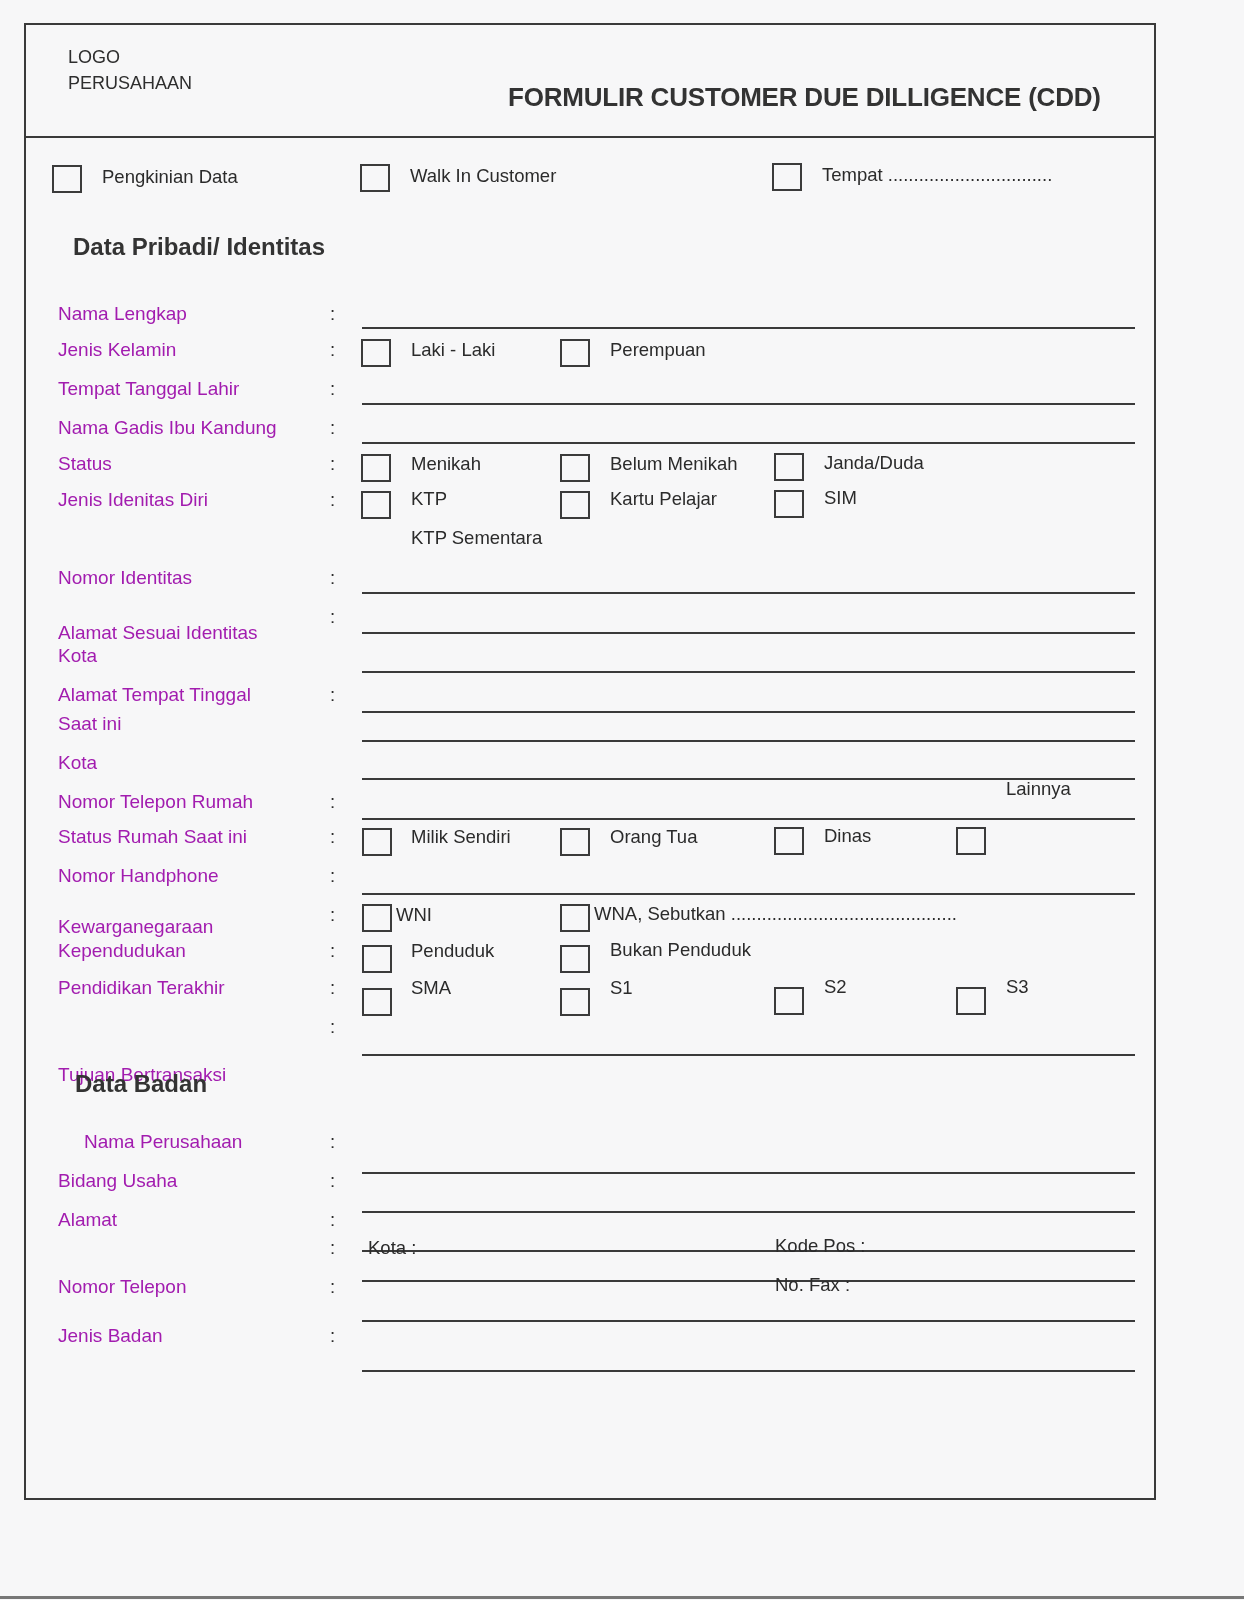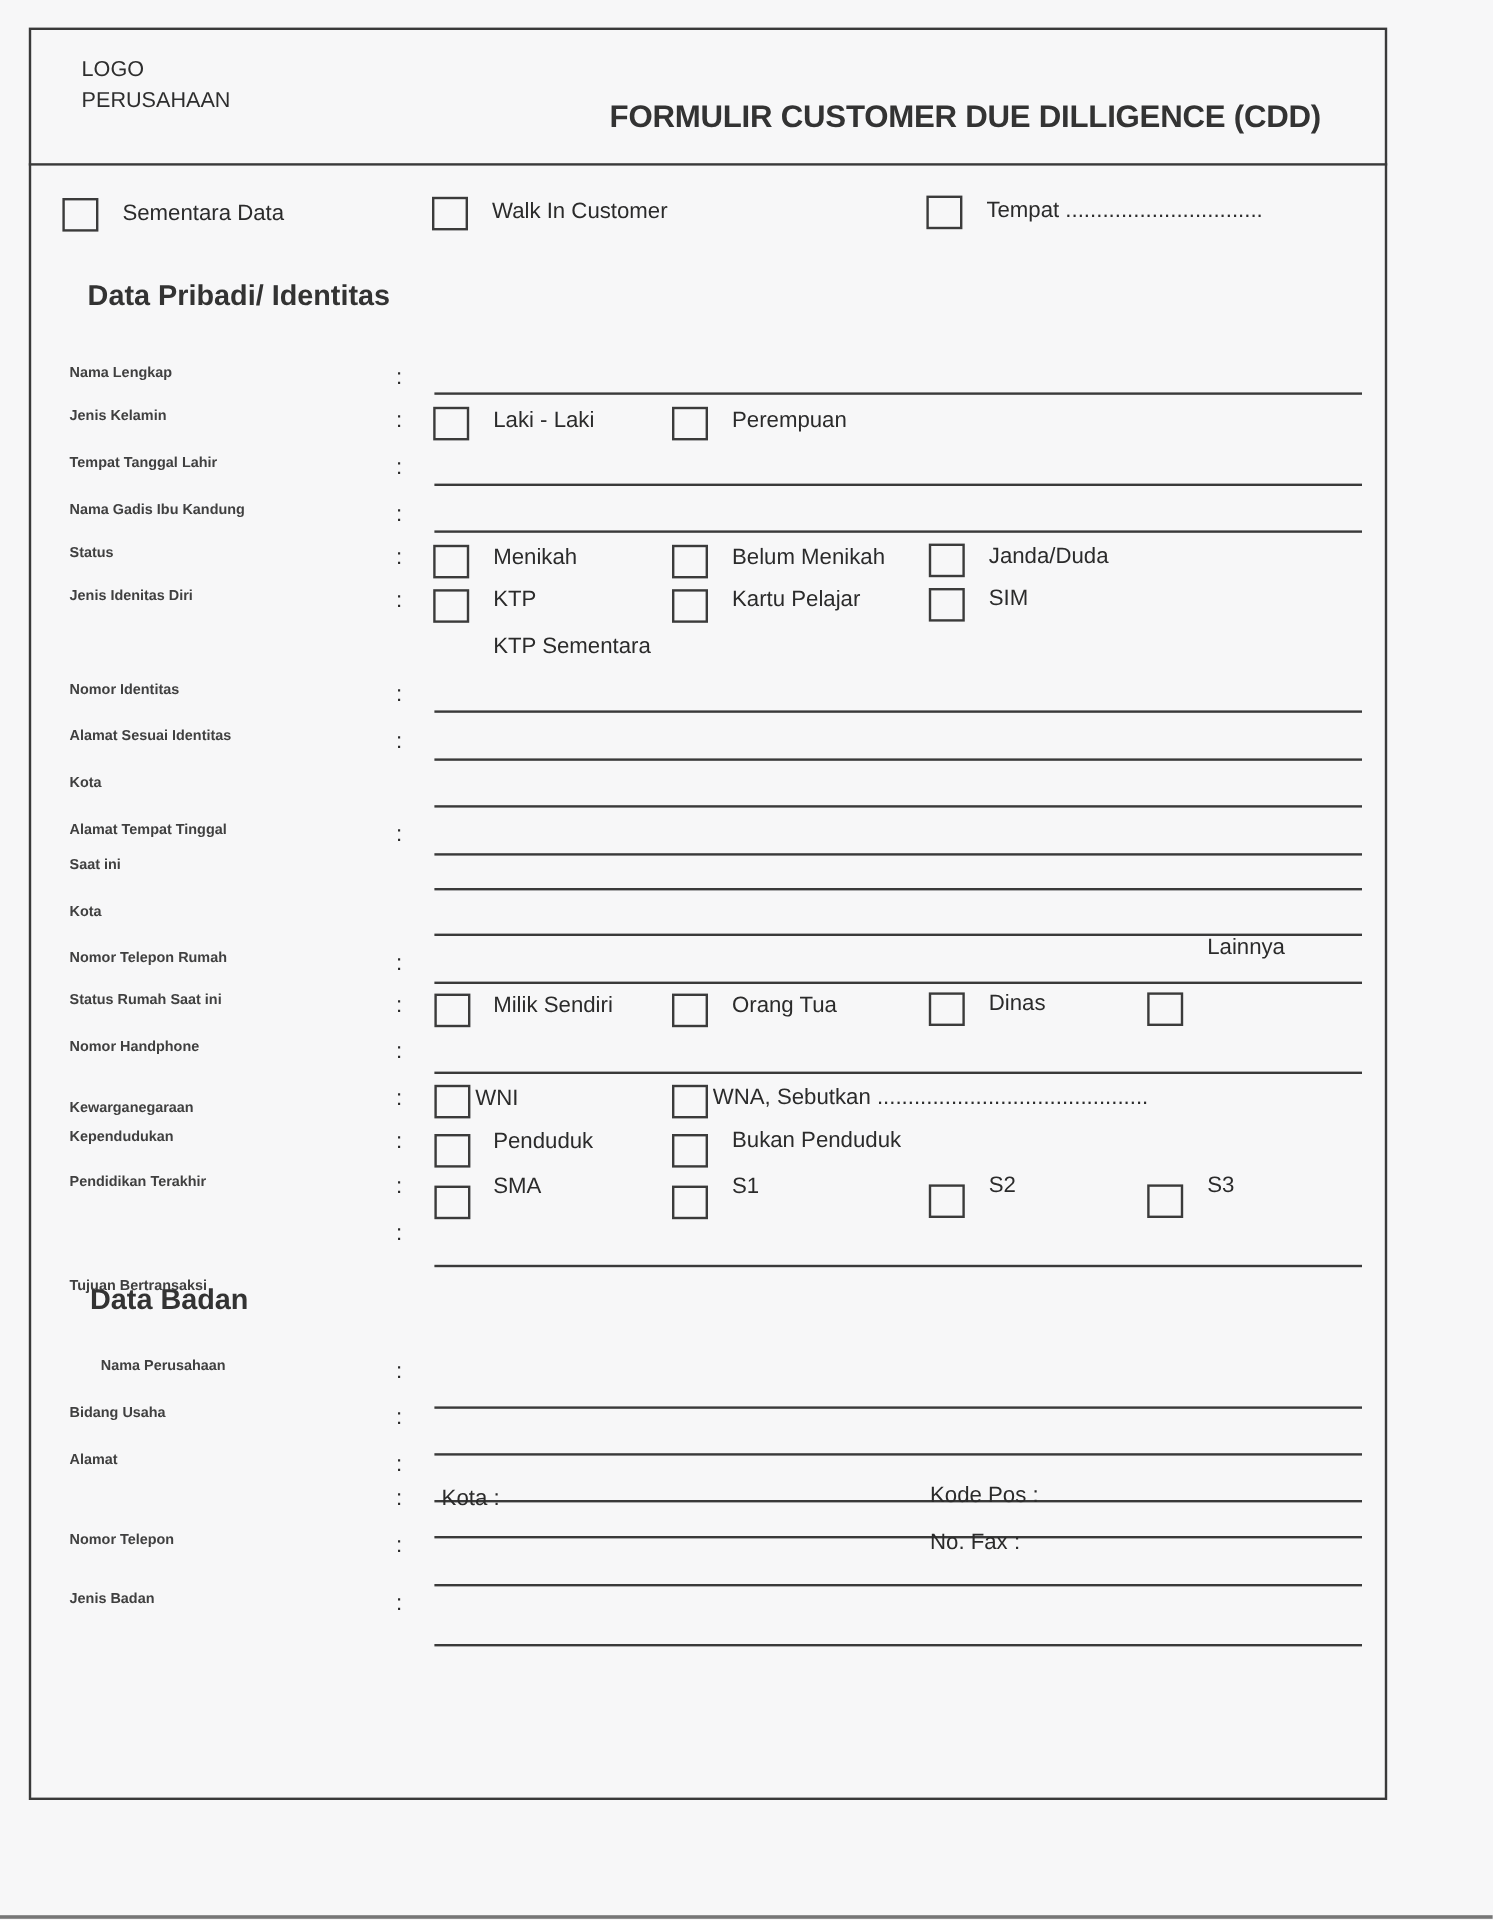--- a/index.html
+++ b/index.html
@@ -12,39 +12,39 @@
     border:2px solid #3a3a3a; box-sizing:border-box;
   }
   .header-divider { position:absolute; left:24px; top:136px; width:1132px; height:0; border-top:2px solid #3a3a3a; }
   .logo { position:absolute; left:68px; top:44px; font-size:18px; line-height:26px; color:#2e2e2e; }
   .title { position:absolute; left:508px; top:82px; font-size:26px; font-weight:bold; color:#333; letter-spacing:-0.2px; }
   .cb {
     position:absolute; width:30px; height:28px; border:2px solid #3b3b3b; box-sizing:border-box; background:transparent;
   }
   .txt { position:absolute; font-size:18.5px; color:#2b2b2b; white-space:nowrap; }
   .section { position:absolute; font-size:24px; font-weight:bold; color:#333; }
-  .label { position:absolute; left:58px; font-size:12px; color:#404040; white-space:nowrap;font-weight:bold; }
+  .label { position:absolute; left:58px; font-size:19px; color:#a21caf; white-space:nowrap; }
   .colon { position:absolute; left:330px; font-size:18.5px; color:#2b2b2b; }
   .line { position:absolute; left:362px; width:773px; height:0; border-top:2px solid #3a3a3a; }
   .bottom-line { position:absolute; left:0; top:1596px; width:1244px; border-top:3px solid #777; }
 </style>
 </head>
 <body>
 
 <div class="frame"></div>
 <div class="header-divider"></div>
 
 <div class="logo">
   <div>LOGO</div>
   <div>PERUSAHAAN</div>
 </div>
 <div class="title">FORMULIR CUSTOMER DUE DILLIGENCE (CDD)</div>
 
 <div class="cb" style="left:52px;top:165px;"></div>
-<div class="txt" style="left:102px;top:166px;">Sementara Data</div>
+<div class="txt" style="left:102px;top:166px;">Pengkinian Data</div>
 <div class="cb" style="left:360px;top:164px;"></div>
 <div class="txt" style="left:410px;top:165px;">Walk In Customer</div>
 <div class="cb" style="left:772px;top:163px;"></div>
 <div class="txt" style="left:822px;top:164px;">Tempat ................................</div>
 
 <div class="section" style="left:73px;top:233px;">Data Pribadi/ Identitas</div>
 
 <div class="label" style="top:303px;">Nama Lengkap</div>
 <div class="colon" style="top:303px;">:</div>
 <div class="line" style="top:327px;"></div>
@@ -80,21 +80,21 @@
 <div class="cb" style="left:560px;top:491px;"></div>
 <div class="txt" style="left:610px;top:488px;">Kartu Pelajar</div>
 <div class="cb" style="left:774px;top:490px;"></div>
 <div class="txt" style="left:824px;top:487px;">SIM</div>
 <div class="txt" style="left:411px;top:527px;">KTP Sementara</div>
 
 <div class="label" style="top:567px;">Nomor Identitas</div>
 <div class="colon" style="top:567px;">:</div>
 <div class="line" style="top:592px;"></div>
 
-<div class="label" style="top:606px;">Alamat Sesuai Identitas</div>
+<div class="label" style="top:622px;">Alamat Sesuai Identitas</div>
 <div class="colon" style="top:606px;">:</div>
 <div class="line" style="top:632px;"></div>
 
 <div class="label" style="top:645px;">Kota</div>
 <div class="line" style="top:671px;"></div>
 
 <div class="label" style="top:684px;">Alamat Tempat Tinggal</div>
 <div class="label" style="top:713px;">Saat ini</div>
 <div class="colon" style="top:684px;">:</div>
 <div class="line" style="top:711px;"></div>

